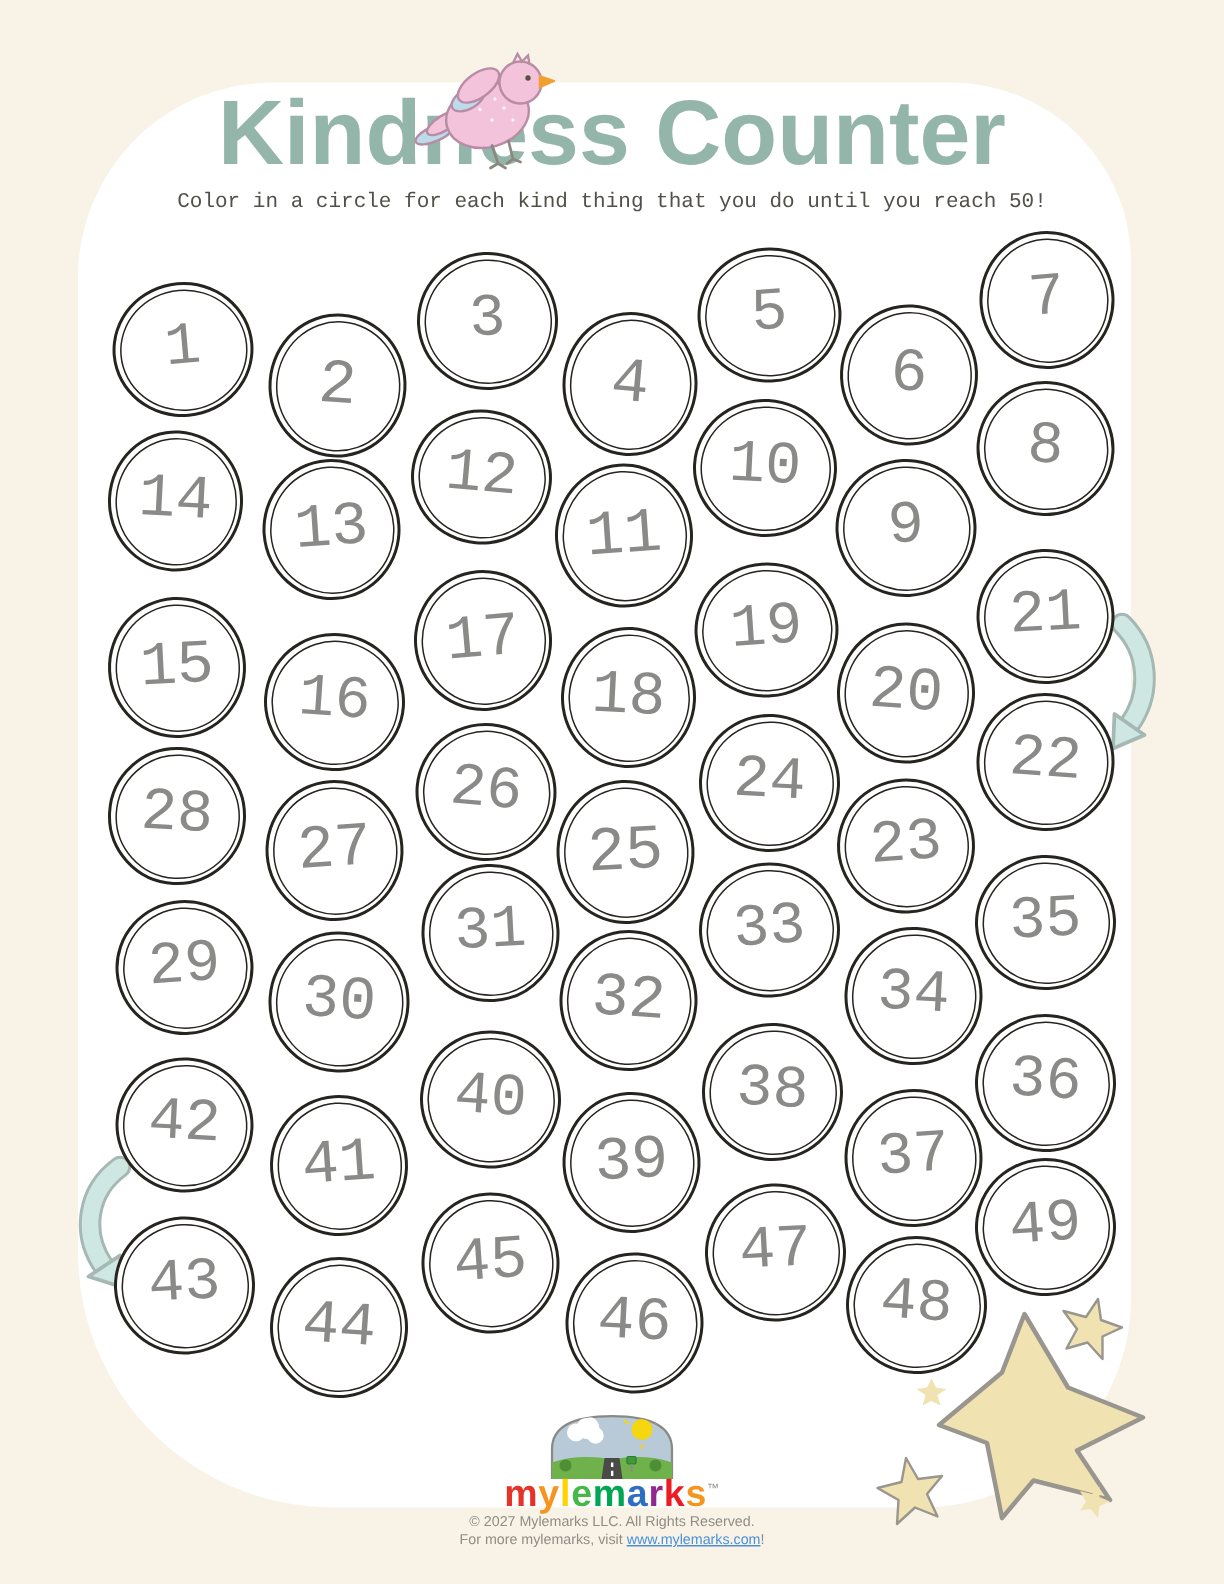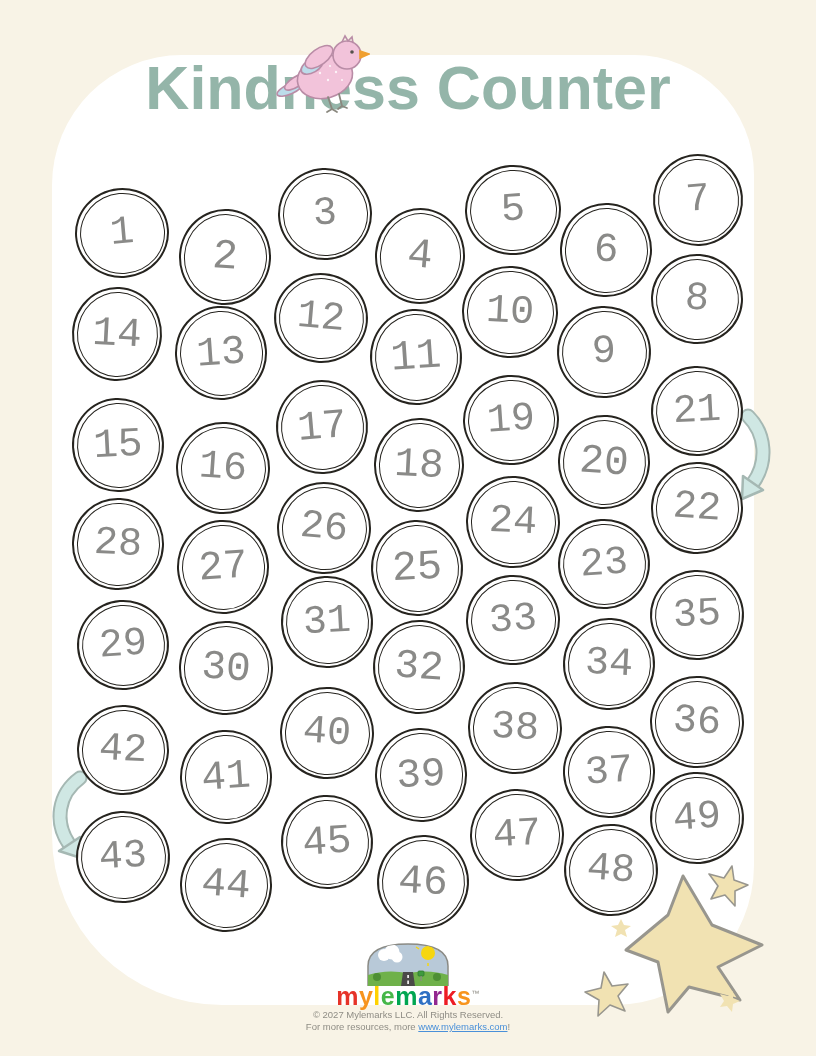--- a/index.html
+++ b/index.html
@@ -77,20 +77,21 @@
         <circle cx="50" cy="45" r="1.2"></circle>
           <circle cx="58" cy="52" r="1.2"></circle>
         <circle cx="66" cy="44" r="1.2"></circle>
           <circle cx="60" cy="38" r="1.1"></circle>
         <circle cx="72" cy="52" r="1.1"></circle>
       </g>
     </g>
   </svg>
 
   <div class="title" style="color: rgb(148, 181, 169);">Kindness Counter</div>
+  <div class="subtitle" style="color: rgb(82, 80, 74);">Color in a circle for each kind thing that you do until you reach 50!</div>
 
   <svg class="art" style="left:730px;top:408px;" width="62" height="96" viewBox="730 408 62 96">
     <path d="M748 416 C766 434 768 462 753 483" fill="none" stroke-width="15" stroke-linecap="round" stroke="#a5b8b3"></path>
     <path d="M748 416 C766 434 768 462 753 483" fill="none" stroke-width="11" stroke-linecap="round" stroke="#cfe7e3"></path>
     <polygon points="742,499 763,490 743,476" stroke-width="2.5" stroke-linejoin="round" fill="#cfe7e3" stroke="#a5b8b3"></polygon>
   </svg>
   <svg class="art" style="left:35px;top:770px;" width="66" height="96" viewBox="35 770 66 96">
     <path d="M80 778 C58 794 54 822 69 844" fill="none" stroke-width="15" stroke-linecap="round" stroke="#a5b8b3"></path>
     <path d="M80 778 C58 794 54 822 69 844" fill="none" stroke-width="11" stroke-linecap="round" stroke="#cfe7e3"></path>
     <polygon points="81,858 80,837 59,851" stroke-width="2.5" stroke-linejoin="round" fill="#cfe7e3" stroke="#a5b8b3"></polygon>
@@ -275,16 +276,16 @@
         <circle cx="71" cy="37" r="4" fill="#4e8f35"></circle>
         <polygon points="37,32 47,32 49,46 35,46" fill="#4a4a48"></polygon>
         <rect x="41.3" y="35" width="1.6" height="3" fill="#ffffff"></rect>
         <rect x="41.3" y="40.5" width="1.6" height="3.5" fill="#ffffff"></rect>
         <rect x="52" y="31" width="6" height="5" rx="1" fill="#3f9a3f" stroke="#2e7a2e" stroke-width="0.8"></rect>
         <rect x="54.5" y="36" width="1.2" height="5" fill="#8a8a84"></rect>
       </g>
     </svg>
     <div class="logo-word"><span id="logo-letters"><span style="color: rgb(230, 51, 41);">m</span><span style="color: rgb(247, 148, 29);">y</span><span style="color: rgb(255, 210, 0);">l</span><span style="color: rgb(70, 183, 73);">e</span><span style="color: rgb(0, 166, 81);">m</span><span style="color: rgb(46, 111, 195);">a</span><span style="color: rgb(146, 39, 143);">r</span><span style="color: rgb(237, 28, 36);">k</span><span style="color: rgb(247, 148, 29);">s</span></span><span class="tm" style="color: rgb(143, 141, 133);">™</span></div>
     <div class="foot-line" style="color: rgb(143, 141, 133);">© 2027 Mylemarks LLC. All Rights Reserved.</div>
-    <div class="foot-line" style="color: rgb(143, 141, 133);"><span>For more resources, more </span><span class="foot-link" style="color: rgb(74, 144, 217);">www.mylemarks.com</span><span>!</span></div>
+    <div class="foot-line" style="color: rgb(143, 141, 133);"><span>For more mylemarks, visit </span><span class="foot-link" style="color: rgb(74, 144, 217);">www.mylemarks.com</span><span>!</span></div>
   </div>
 
 </div>
 
 </body></html>

